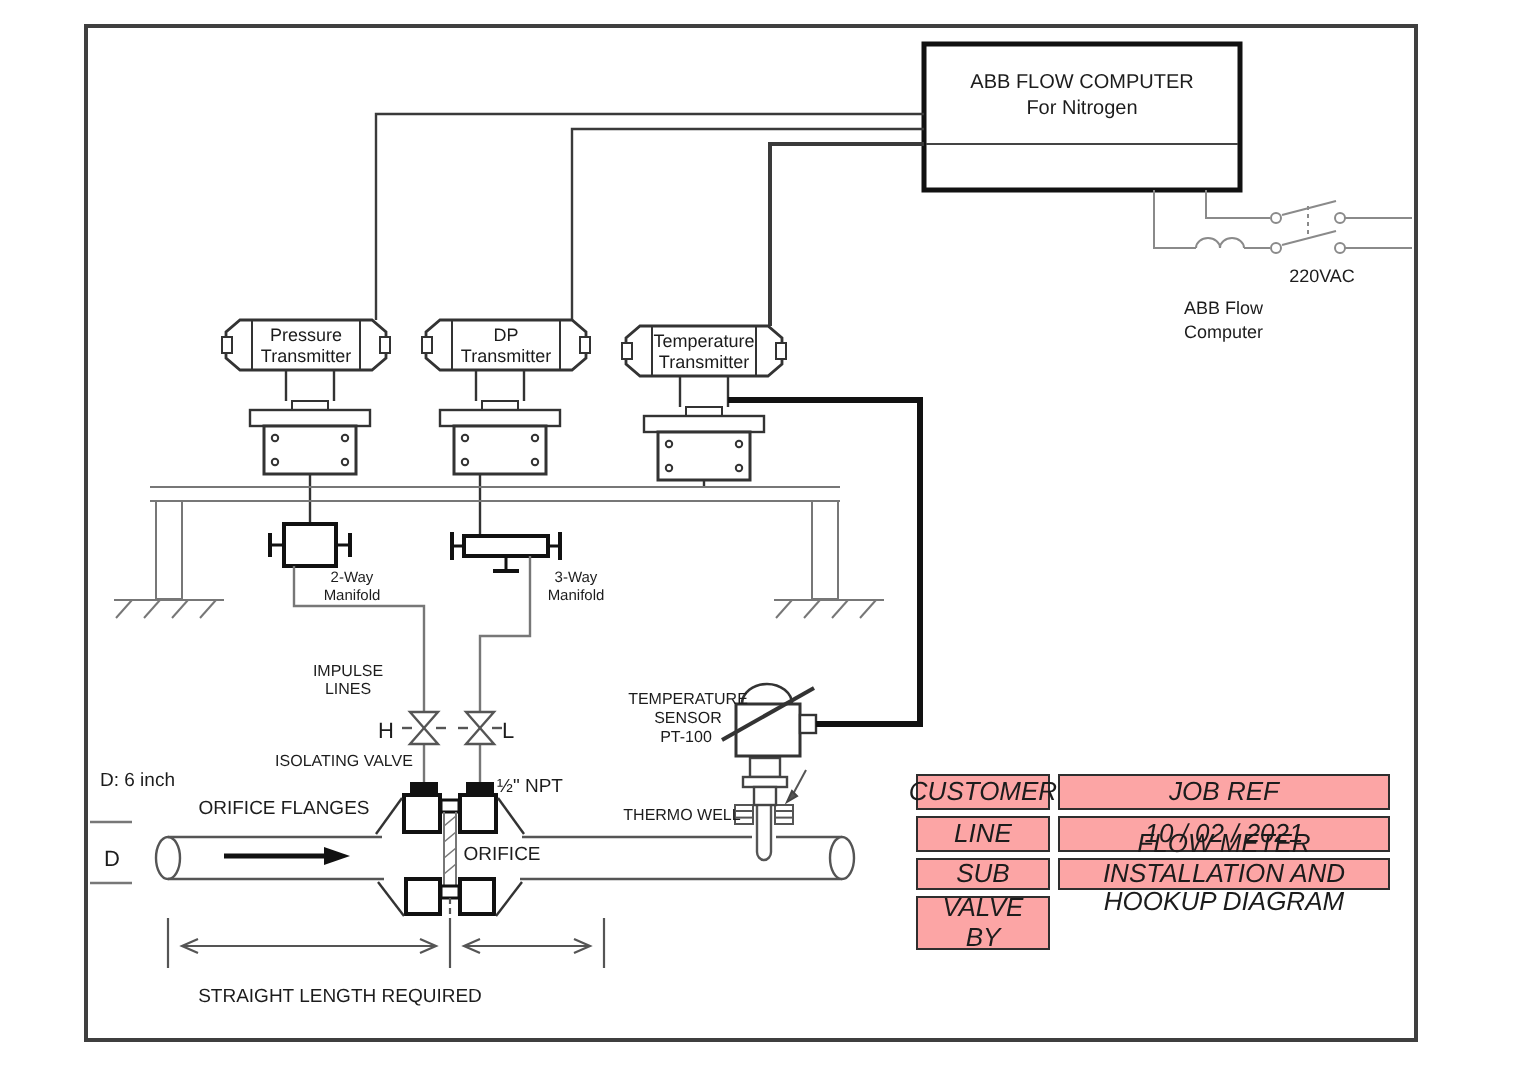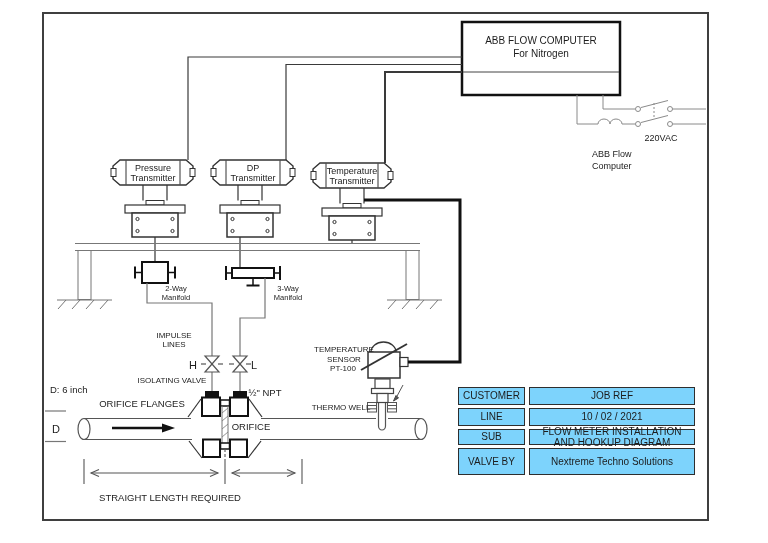--- a/index.html
+++ b/index.html
@@ -7,23 +7,23 @@
          font-family:"Liberation Sans",sans-serif;}
   #diagram-svg{position:absolute;left:0;top:0;}
   svg text{fill:#1c1c1c;font-family:"Liberation Sans",sans-serif;}
   .t8{font-size:8px;} .t75{font-size:7.5px;} .t9{font-size:9px;} .t95{font-size:9.5px;}
   .t10{font-size:10px;} .t11{font-size:11px;}
   .mid{text-anchor:middle;}
   
   #title-block{position:absolute;left:458px;top:387px;width:239px;
     display:grid;grid-template-columns:67px 166px;grid-template-rows:18px 18px 16px 27px 17px;
     column-gap:4px;row-gap:3px;}
-  #title-block .cell{border:1px solid #2e2e2e;background:#7dd3fc;display:flex;
+  #title-block .cell{border:1px solid #2e2e2e;background:#fca5a5;display:flex;
     align-items:center;justify-content:center;text-align:center;
-    font-size:10px;color:#1c1c1c;line-height:1.12;padding:0 2px;box-sizing:border-box;}
+    font-size:13px;color:#1c1c1c;line-height:1.12;padding:0 2px;box-sizing:border-box;font-style:italic;}
 </style>
 </head>
 <body>
 
 <div id="stage">
 
 <svg id="diagram-svg" width="768" height="543" viewBox="0 0 768 543">
 
   <rect x="43" y="13" width="665" height="507" fill="none" stroke="#3f3f3f" stroke-width="2"></rect>
 
@@ -277,16 +277,15 @@
 </svg>
 
 <div id="title-block">
   <div class="cell">CUSTOMER</div>
   <div class="cell">JOB REF</div>
   <div class="cell">LINE</div>
   <div class="cell">10 / 02 / 2021</div>
   <div class="cell">SUB</div>
   <div class="cell">FLOW METER INSTALLATION AND HOOKUP DIAGRAM</div>
   <div class="cell">VALVE BY</div>
-  <div class="cell">Nextreme Techno Solutions</div>
 </div>
 
 </div>
 
 </body></html>

